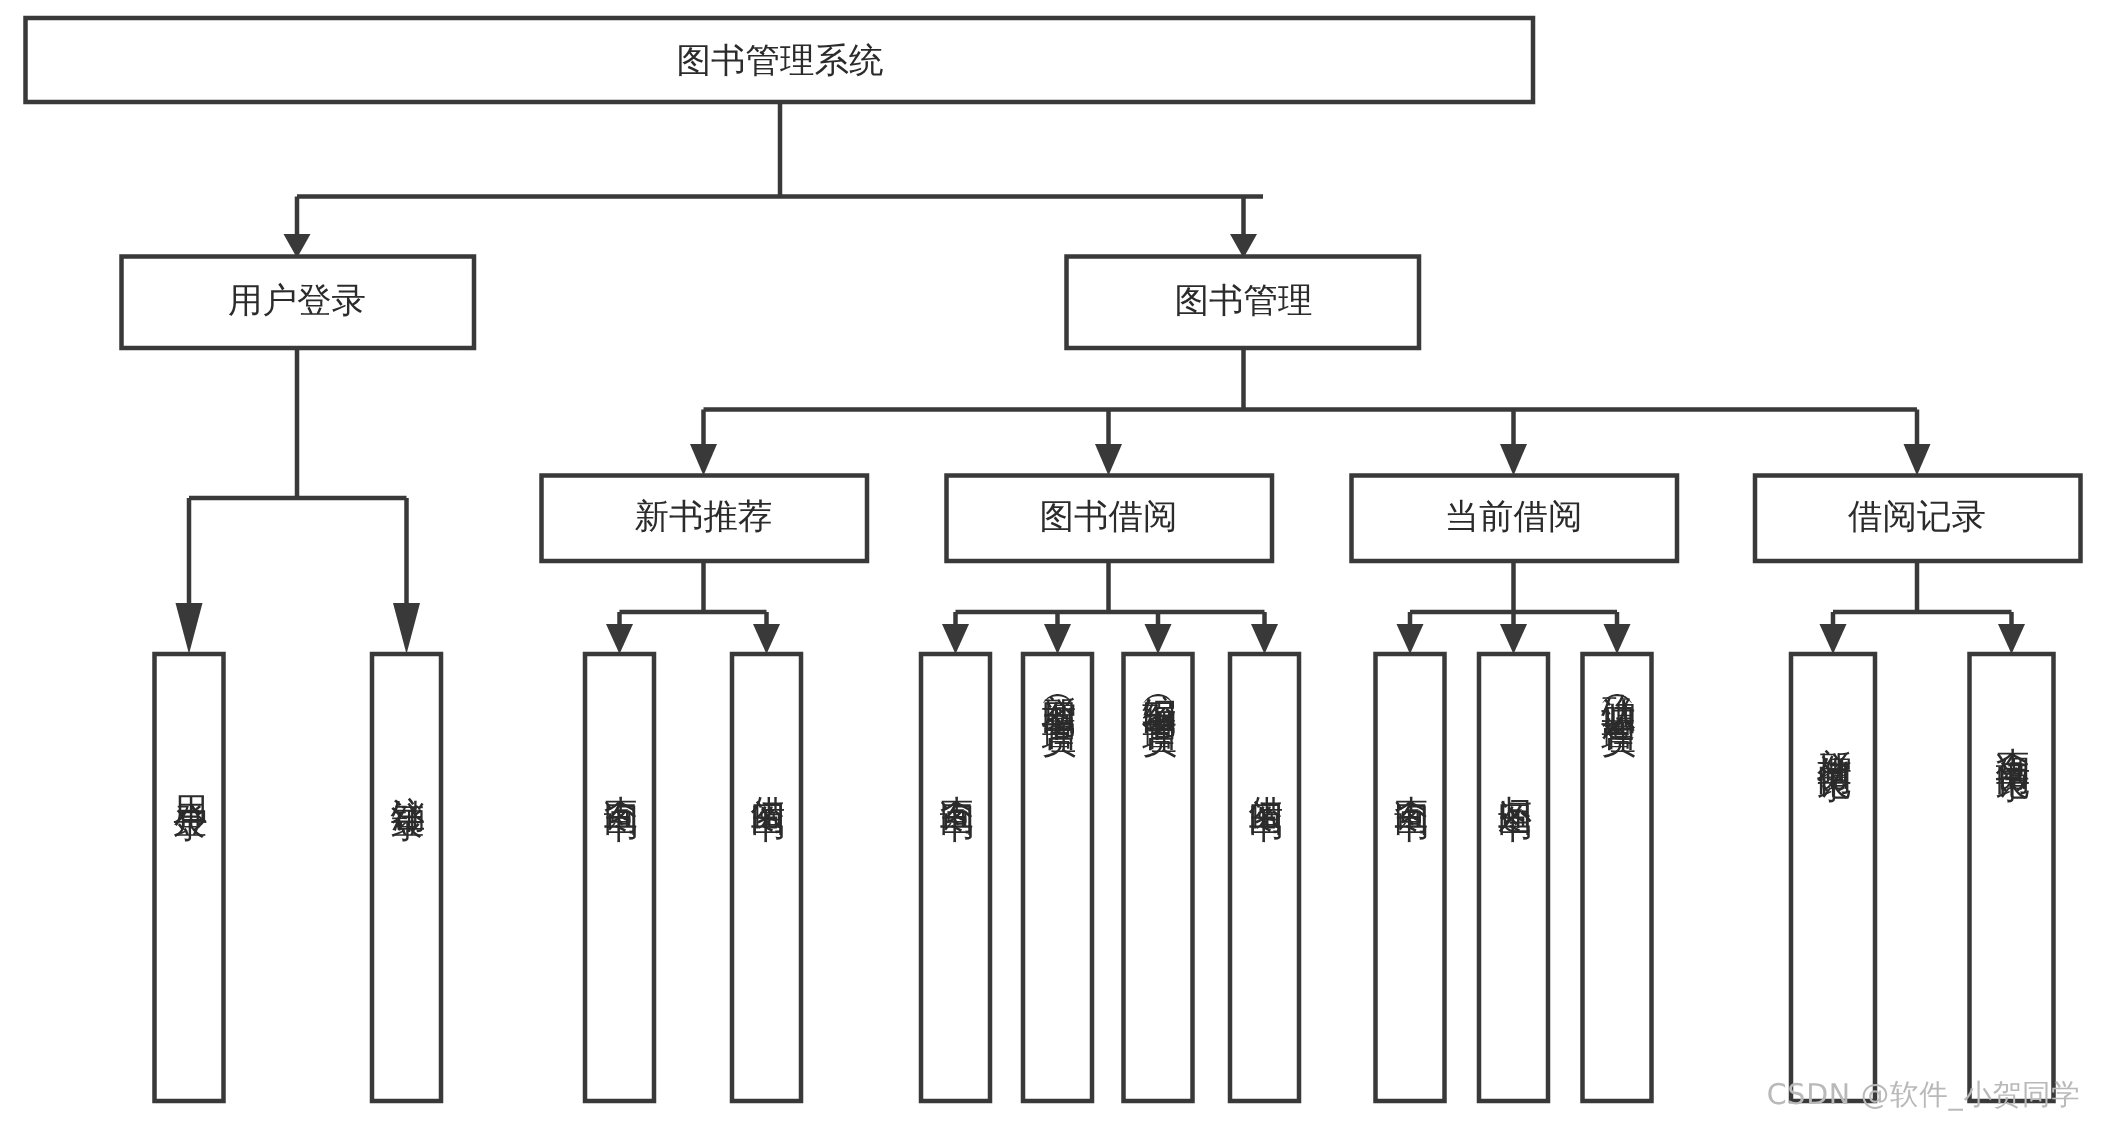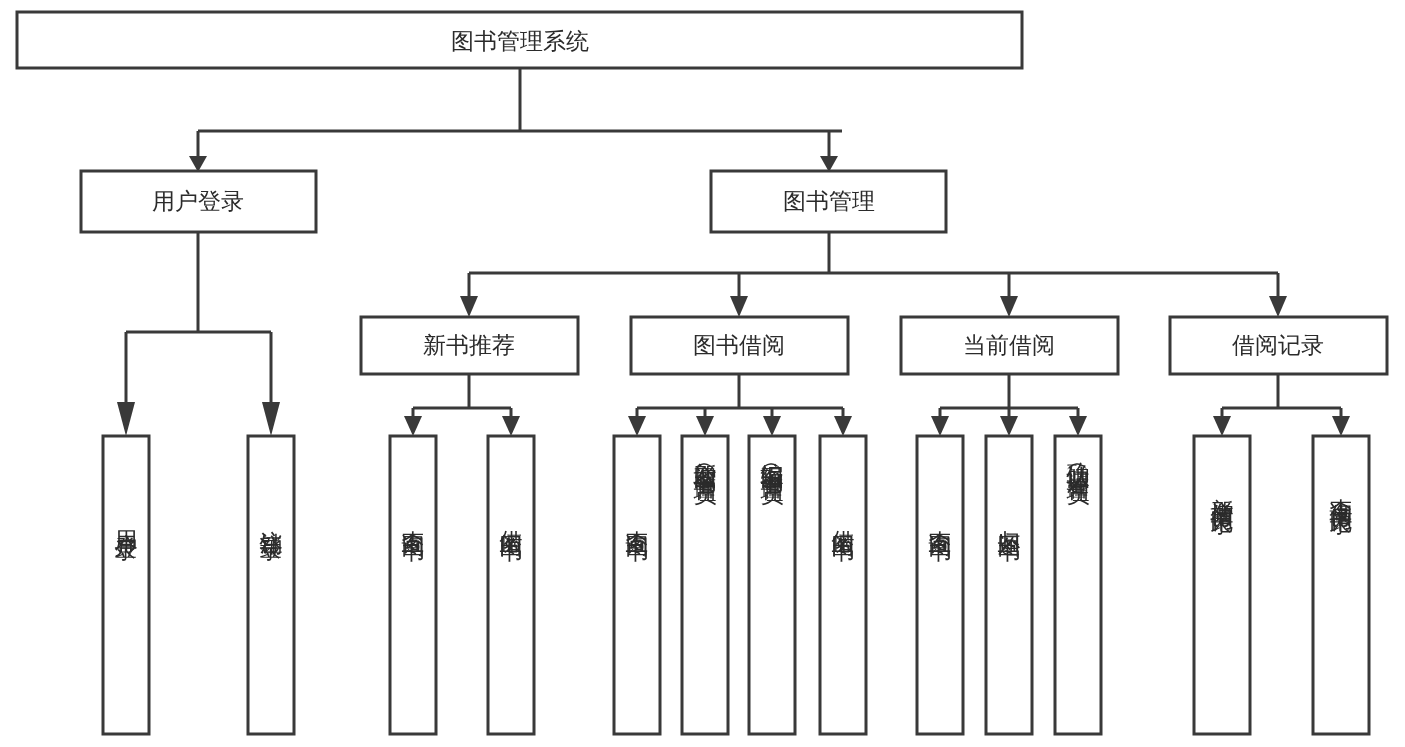--- a/index.html
+++ b/index.html
@@ -213,14 +213,15 @@
   <div class="vlabel" style="left:772px; top:444px;">编辑图书（管理员）</div>
   <div class="vlabel" style="left:843px; top:512px;">借阅图书</div>
 
   <div class="vlabel" style="left:940px; top:512px;">查询图书</div>
   <div class="vlabel" style="left:1009px; top:512px;">归还图书</div>
   <div class="vlabel" style="left:1078px; top:444px;">确认归还（管理员）</div>
 
   <div class="vlabel" style="left:1222px; top:480px;">新增借阅记录</div>
   <div class="vlabel" style="left:1341px; top:480px;">查询借阅记录</div>
 
+  <div class="watermark">CSDN @软件_小贺同学</div>
 
 </div>
 
 </body></html>

